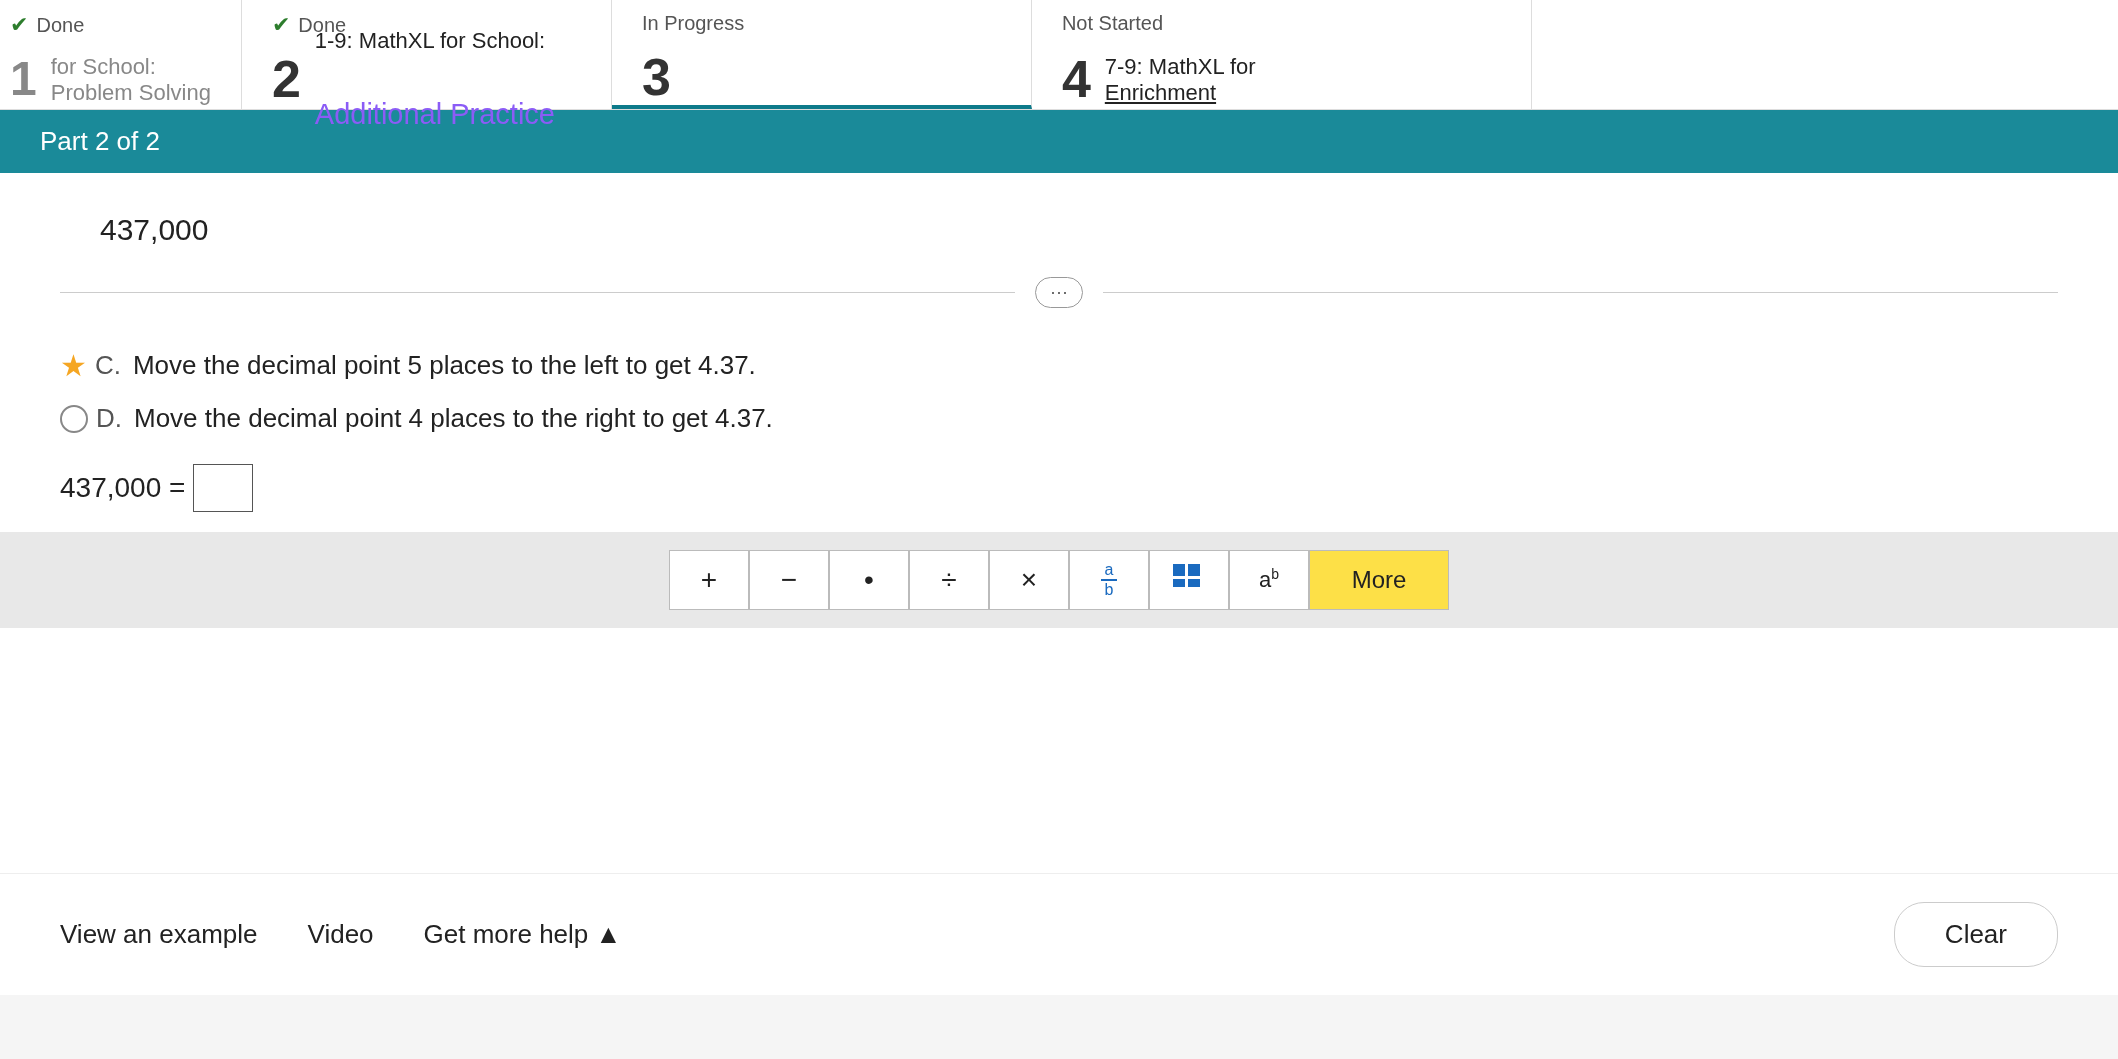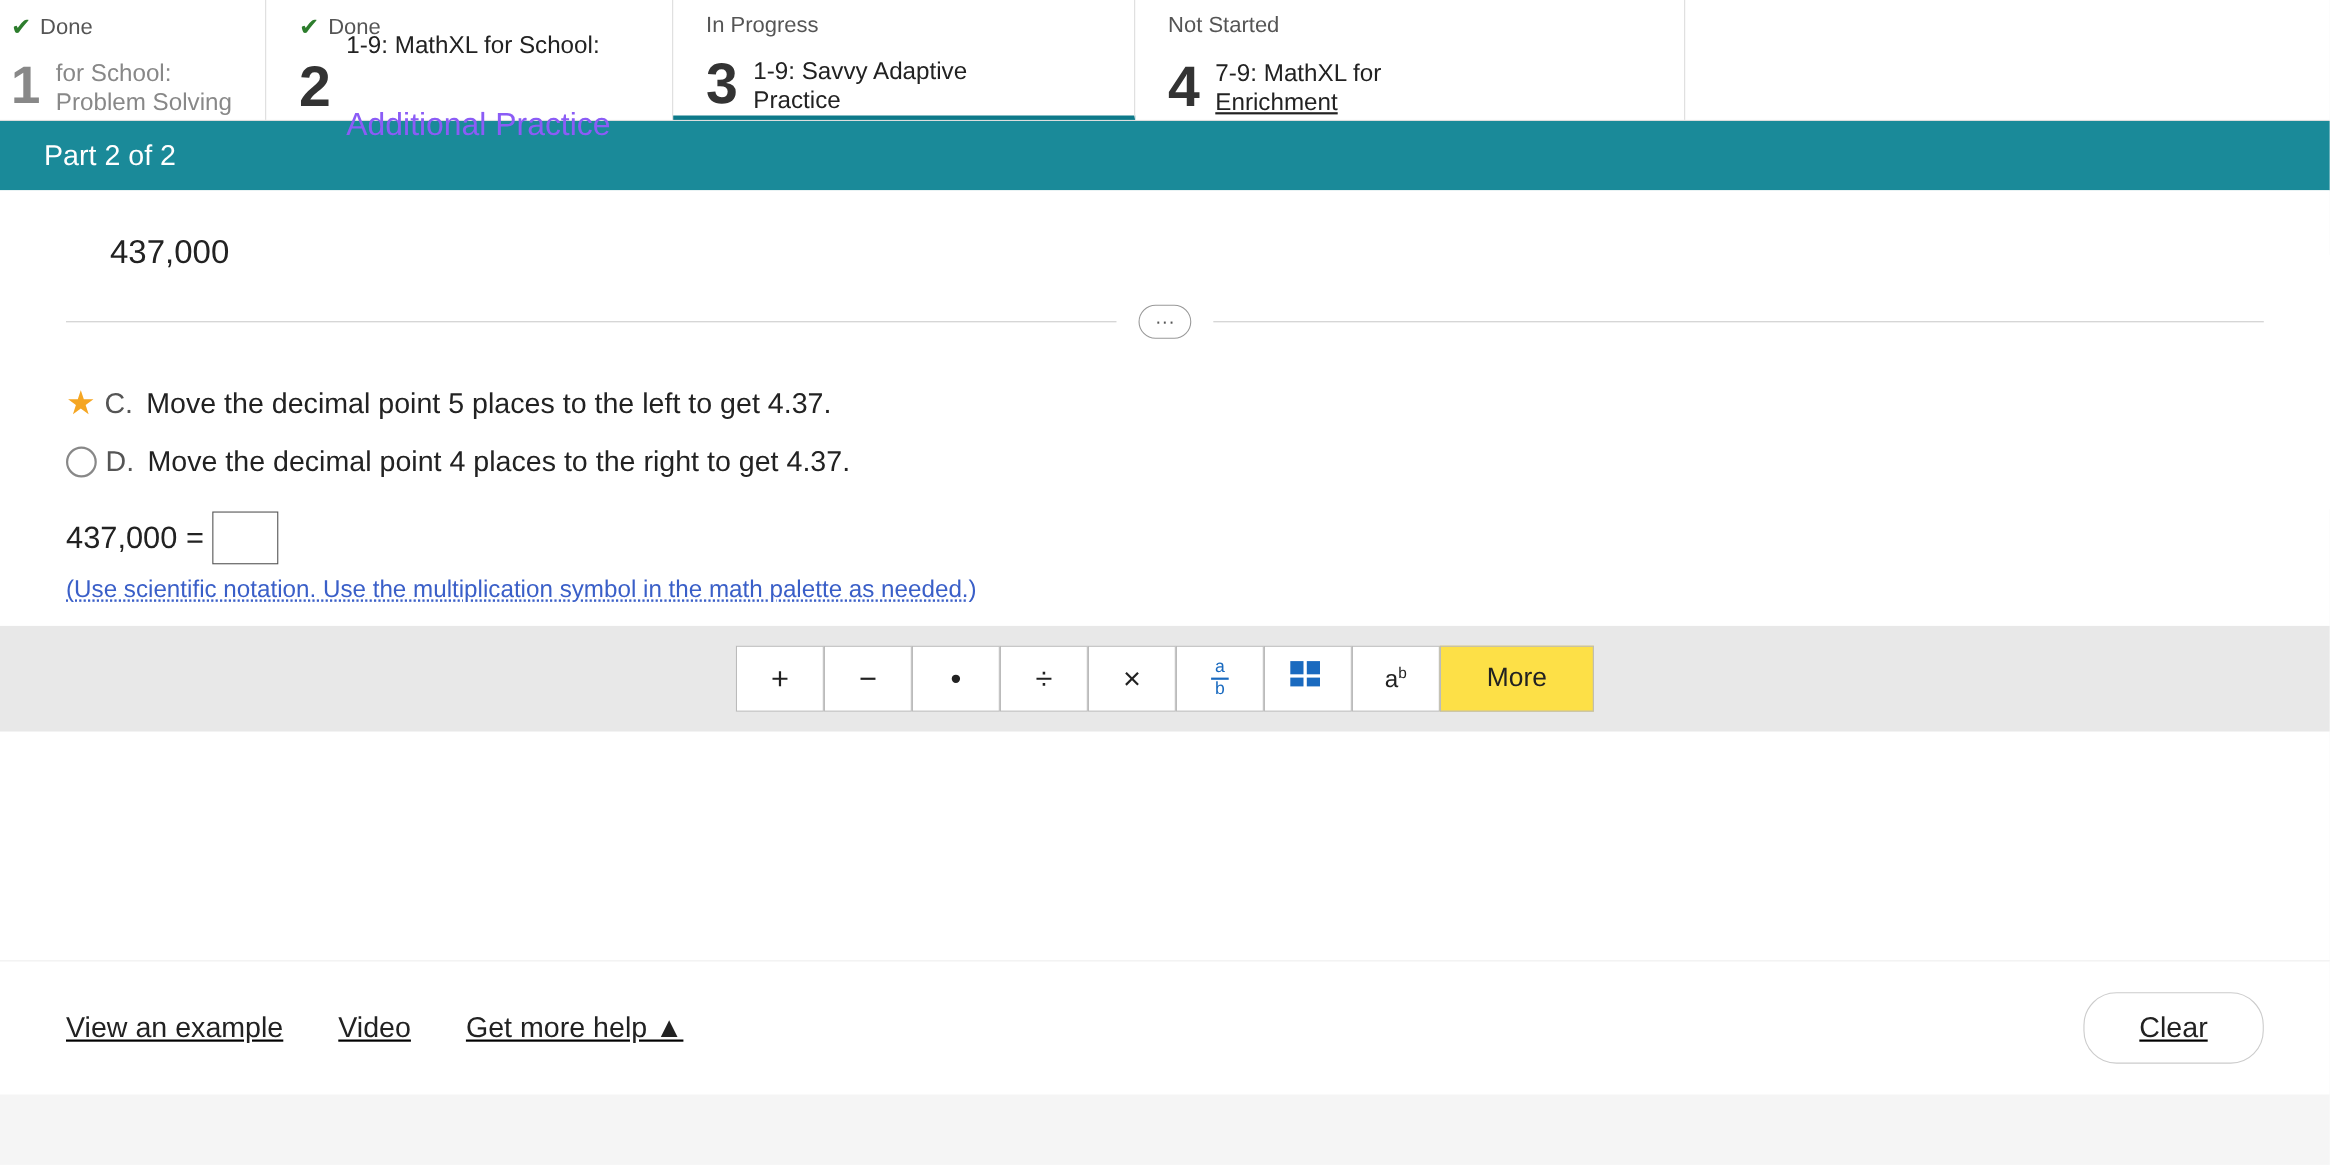--- a/index.html
+++ b/index.html
@@ -182,21 +182,20 @@
     }
 
     
     .bottom-bar {
       display: flex;
       align-items: center;
       justify-content: space-between;
       padding: 28px 60px;
       background: #fff;
       border-top: 1px solid #eee;
-      text-decoration: underline;
     }
     .bottom-links {
       display: flex;
       align-items: center;
       gap: 50px;
     }
     .bottom-link {
       font-size: 26px;
       color: #222;
       cursor: pointer;
@@ -275,24 +274,20 @@
       </div>
     </div>
   </div>
 
   <div class="nav-item active" style="min-width:420px;">
     <div style="position:absolute; top:12px; left:30px; display:flex; align-items:center; gap:8px;">
       <span style="font-size:20px; color:#555; font-weight:500;">In Progress</span>
     </div>
     <div style="display:flex; align-items:center; margin-top:30px;">
       <div class="nav-number">3</div>
-      <div class="nav-text">
-        <span style="font-size:22px; color:#222;">1-9: Savvy Adaptive</span>
-        <span style="font-size:22px; color:#222;">Practice</span>
-      </div>
     </div>
   </div>
 
   <div class="nav-item" style="min-width:500px;">
     <div style="position:absolute; top:12px; left:30px; display:flex; align-items:center; gap:8px;">
       <span style="font-size:20px; color:#555;">Not Started</span>
     </div>
     <div style="display:flex; align-items:center; margin-top:30px;">
       <div class="nav-number">4</div>
       <div class="nav-text">
@@ -329,21 +324,20 @@
     <span class="radio-circle"></span>
     <span class="choice-label">D.</span>
     <span>Move the decimal point 4 places to the right to get 4.37.</span>
   </div>
 
   <div class="equation-row">
     <span class="equation-label">437,000 =</span>
     <input class="equation-input" type="text" value="" style="">
   </div>
 
-  <div class="hint-text">(Use scientific notation. Use the multiplication symbol in the math palette as needed.)</div>
 
   <div class="math-palette-container">
 
     <button class="palette-btn">
       <span>+</span>
     </button>
     <button class="palette-btn">
       <span>−</span>
     </button>
     <button class="palette-btn">

